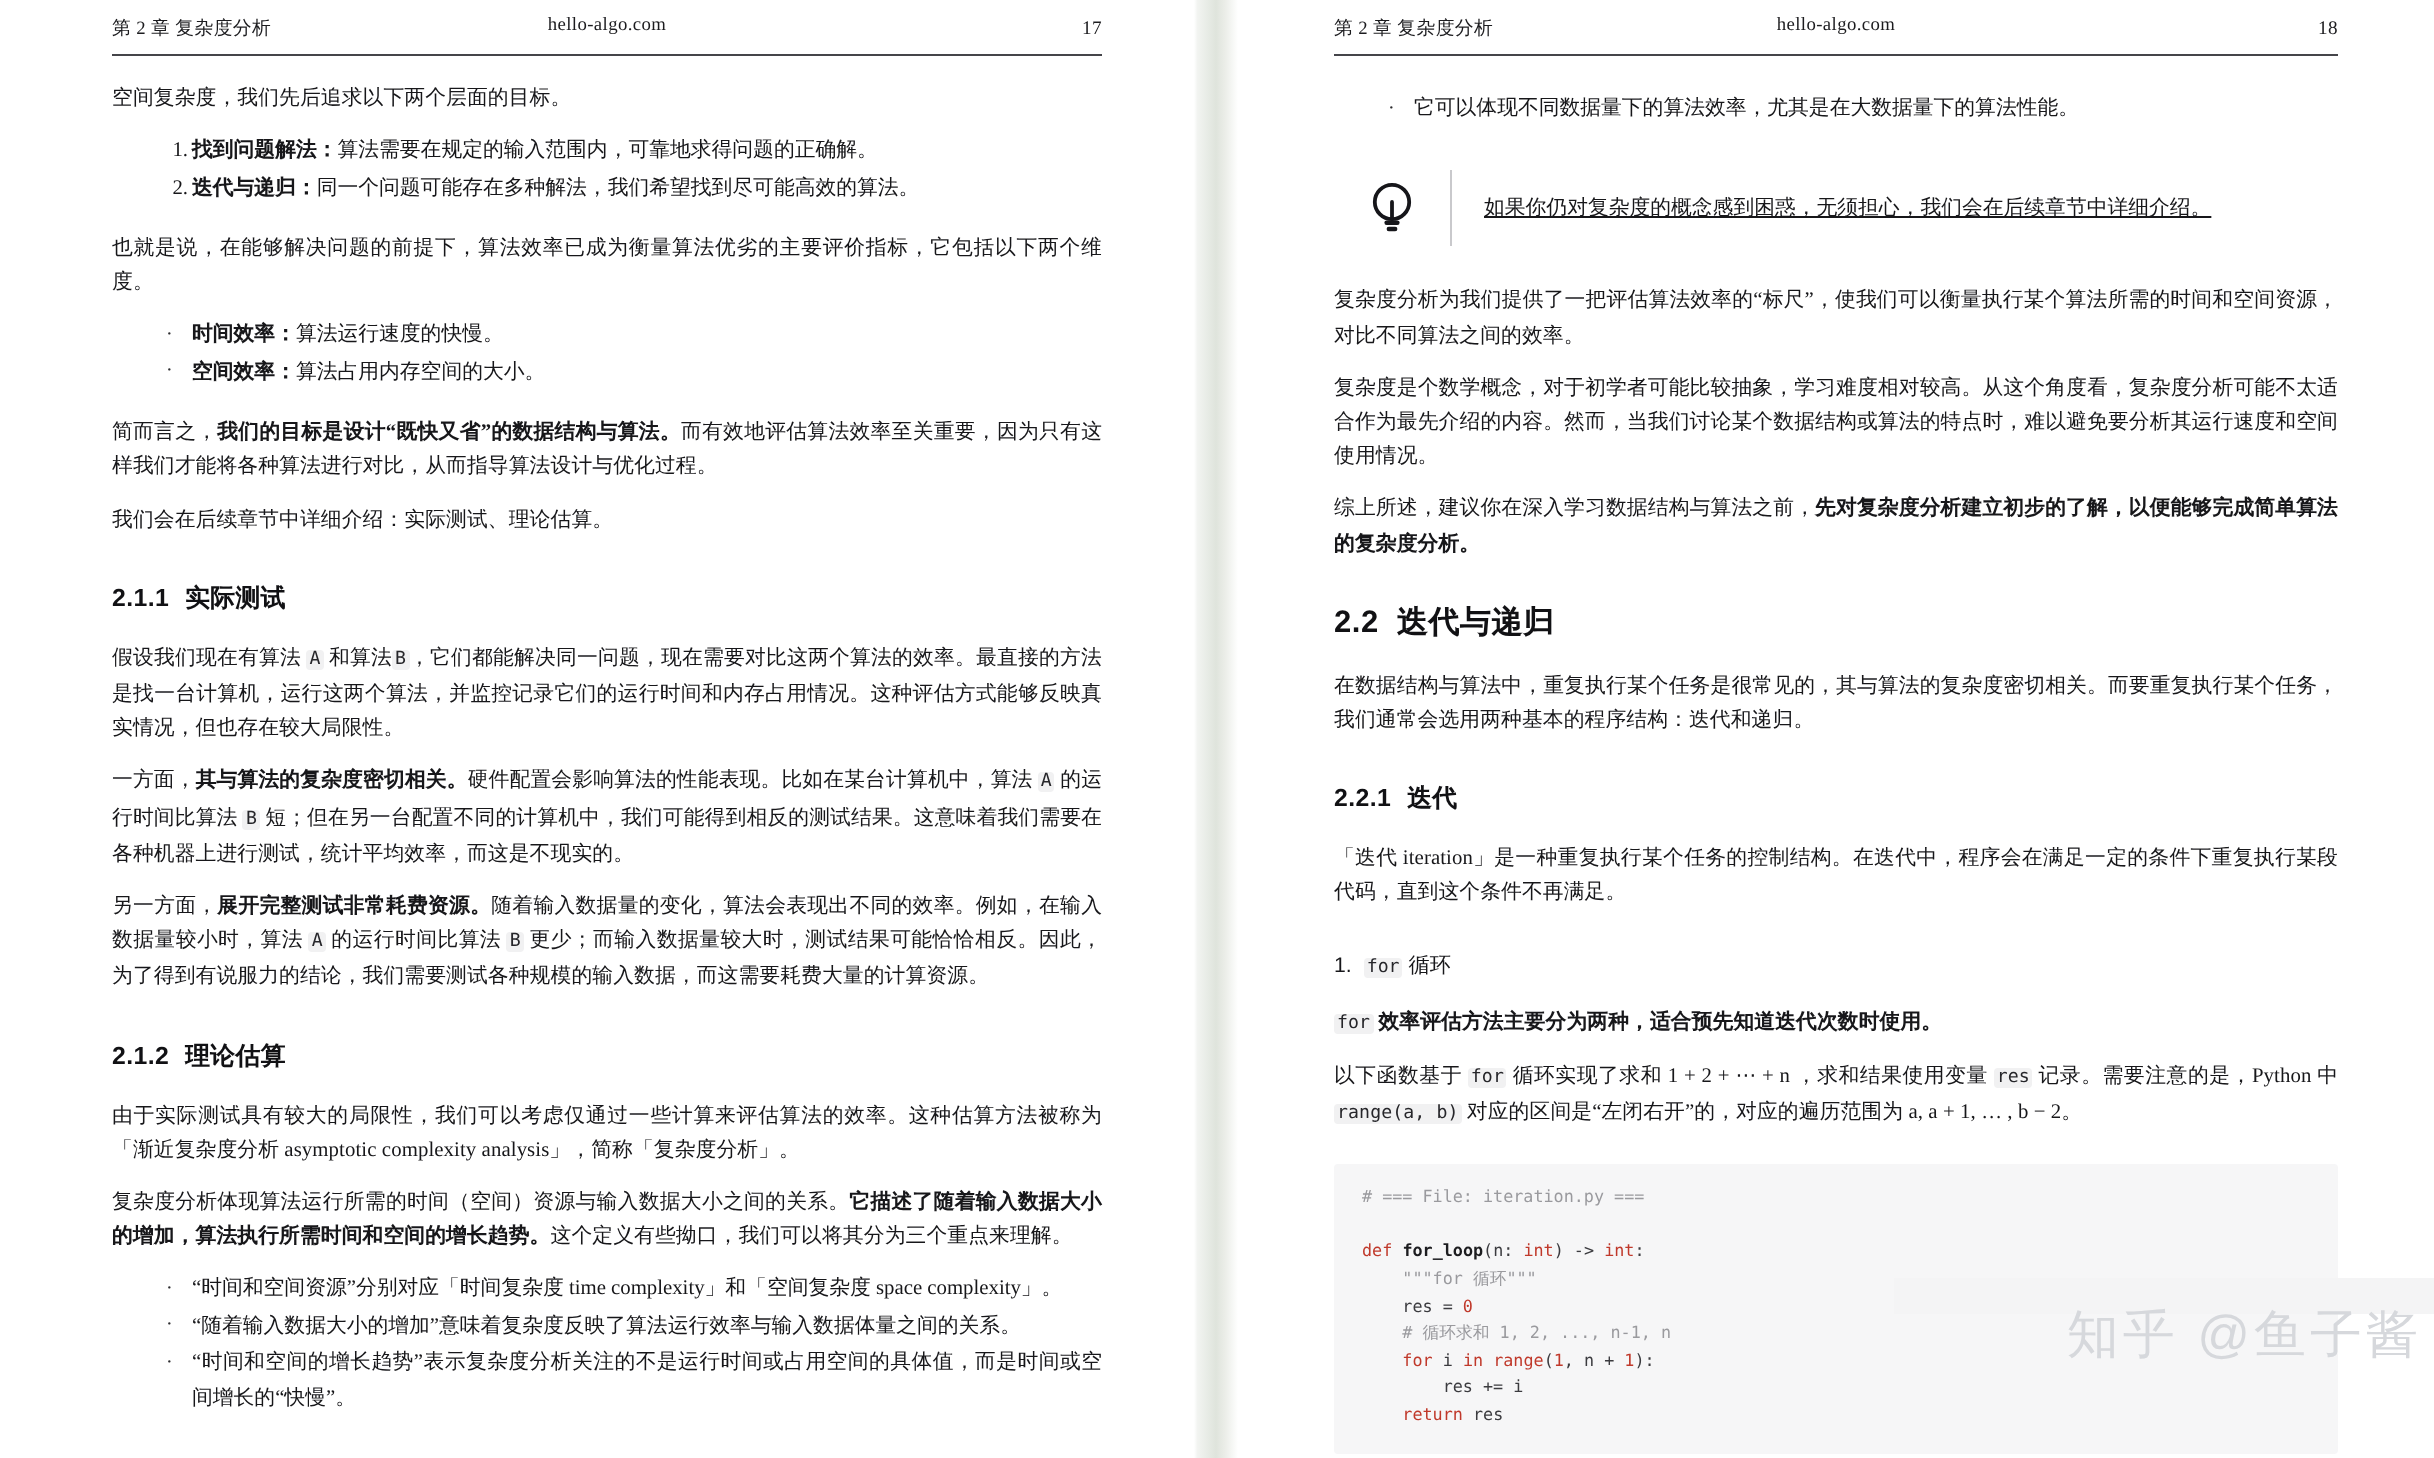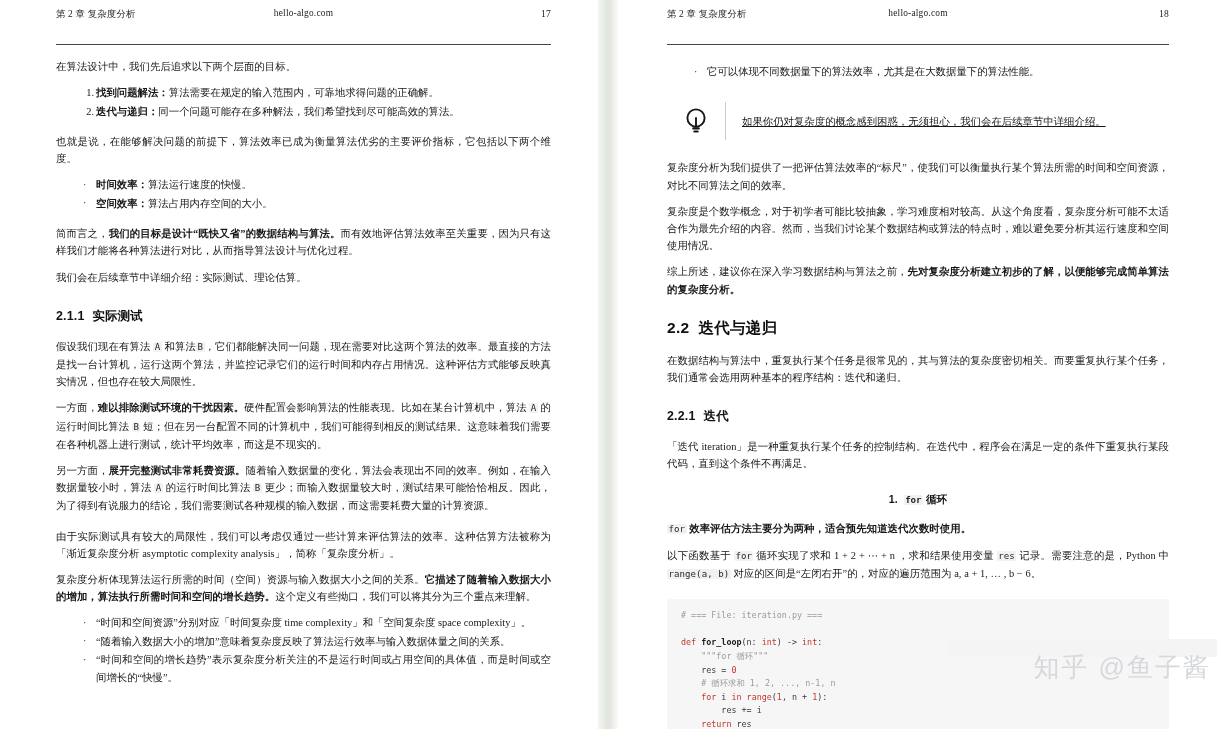--- a/index.html
+++ b/index.html
@@ -48,21 +48,21 @@
   .page-right .page-inner{padding:8px 48px 0 70px;}
 
   
   .runhead{
     position:relative;
     display:flex;
     align-items:baseline;
     font-size:9.4px;
     letter-spacing:.2px;
     color:#1c1c1f;
-    padding-bottom:21px;
+    padding-bottom:4px;
     border-bottom:1px solid #45454a;
     height:15px;
   }
   .runhead .rh-chapter{flex:0 0 auto;}
   .runhead .rh-site{
     position:absolute;left:50%;transform:translateX(-50%);
     white-space:nowrap;
   }
   .runhead .rh-page{margin-left:auto;font-size:9.6px;}
 
@@ -80,24 +80,23 @@
     font-family:"Liberation Sans","DejaVu Sans",sans-serif;
     font-weight:bold;
     font-size:12.4px;
     margin:22px 0 0 0;
     letter-spacing:.2px;
     color:#111114;
   }
   h2.subsec .num{margin-right:8px;}
   h3.numhead{
     font-family:"Liberation Sans","DejaVu Sans",sans-serif;
-    font-weight:bold;
+    font-weight:normal;
     font-size:10.6px;
     margin:20px 0 0 0;
-    text-align:center;
   }
   h3.numhead .num{margin-right:6px;}
 
   
   p.body{
     font-size:10.4px;
     line-height:17.2px;
     margin:11px 0 0 0;
     text-align:justify;
     text-justify:inter-character;
@@ -212,21 +211,21 @@
   <div class="page page-left">
     <div class="page-inner">
 
       <div class="runhead">
         <span class="rh-chapter">第 2 章   复杂度分析</span>
         <span class="rh-site">hello-algo.com</span>
         <span class="rh-page">17</span>
       </div>
 
 
-      <p class="body gap">在算法设计中，我们先后追求以下两个层面的目标。</p>
+      <p class="body gap">空间复杂度，我们先后追求以下两个层面的目标。</p>
 
       <ol class="deco">
         <li><span class="mk">1.</span><b>找到问题解法：</b><span>算法需要在规定的输入范围内，可靠地求得问题的正确解。</span></li>
         <li><span class="mk">2.</span><b>迭代与递归：</b><span>同一个问题可能存在多种解法，我们希望找到尽可能高效的算法。</span></li>
       </ol>
 
       <p class="body gap">也就是说，在能够解决问题的前提下，算法效率已成为衡量算法优劣的主要评价指标，它包括以下两个维度。</p>
 
       <ul class="deco">
         <li><span class="mk">·</span><b>时间效率：</b><span>算法运行速度的快慢。</span></li>
@@ -236,24 +235,27 @@
       <p class="body gap"><span>简而言之，</span><b>我们的目标是设计“既快又省”的数据结构与算法。</b><span>而有效地评估算法效率至关重要，因为只有这样我们才能将各种算法进行对比，从而指导算法设计与优化过程。</span></p>
 
       <p class="body tight">我们会在后续章节中详细介绍：实际测试、理论估算。</p>
 
       <h2 class="subsec">
         <span class="num">2.1.1</span><span>实际测试</span>
       </h2>
 
       <p class="body gap"><span>假设我们现在有算法 </span><code class="inline">A</code><span> 和算法</span><code class="inline">B</code><span>，它们都能解决同一问题，现在需要对比这两个算法的效率。最直接的方法是找一台计算机，运行这两个算法，并监控记录它们的运行时间和内存占用情况。这种评估方式能够反映真实情况，但也存在较大局限性。</span></p>
 
-      <p class="body tight"><span>一方面，</span><b>难以排除测试环境的干扰因素。</b><span>硬件配置会影响算法的性能表现。比如在某台计算机中，算法 </span><code class="inline">A</code><span> 的运行时间比算法 </span><code class="inline">B</code><span> 短；但在另一台配置不同的计算机中，我们可能得到相反的测试结果。这意味着我们需要在各种机器上进行测试，统计平均效率，而这是不现实的。</span></p>
+      <p class="body tight"><span>一方面，</span><b>其与算法的复杂度密切相关。</b><span>硬件配置会影响算法的性能表现。比如在某台计算机中，算法 </span><code class="inline">A</code><span> 的运行时间比算法 </span><code class="inline">B</code><span> 短；但在另一台配置不同的计算机中，我们可能得到相反的测试结果。这意味着我们需要在各种机器上进行测试，统计平均效率，而这是不现实的。</span></p>
 
       <p class="body tight"><span>另一方面，</span><b>展开完整测试非常耗费资源。</b><span>随着输入数据量的变化，算法会表现出不同的效率。例如，在输入数据量较小时，算法 </span><code class="inline">A</code><span> 的运行时间比算法 </span><code class="inline">B</code><span> 更少；而输入数据量较大时，测试结果可能恰恰相反。因此，为了得到有说服力的结论，我们需要测试各种规模的输入数据，而这需要耗费大量的计算资源。</span></p>
 
+      <h2 class="subsec">
+        <span class="num">2.1.2</span><span>理论估算</span>
+      </h2>
 
       <p class="body gap">由于实际测试具有较大的局限性，我们可以考虑仅通过一些计算来评估算法的效率。这种估算方法被称为「渐近复杂度分析 asymptotic complexity analysis」，简称「复杂度分析」。</p>
 
       <p class="body tight"><span>复杂度分析体现算法运行所需的时间（空间）资源与输入数据大小之间的关系。</span><b>它描述了随着输入数据大小的增加，算法执行所需时间和空间的增长趋势。</b><span>这个定义有些拗口，我们可以将其分为三个重点来理解。</span></p>
 
       <ul class="deco">
         <li><span class="mk">·</span><span>“时间和空间资源”分别对应「时间复杂度 time complexity」和「空间复杂度 space complexity」。</span></li>
         <li><span class="mk">·</span><span>“随着输入数据大小的增加”意味着复杂度反映了算法运行效率与输入数据体量之间的关系。</span></li>
         <li><span class="mk">·</span><span>“时间和空间的增长趋势”表示复杂度分析关注的不是运行时间或占用空间的具体值，而是时间或空间增长的“快慢”。</span></li>
       </ul>
@@ -302,21 +304,21 @@
       </h2>
 
       <p class="body gap">「迭代 iteration」是一种重复执行某个任务的控制结构。在迭代中，程序会在满足一定的条件下重复执行某段代码，直到这个条件不再满足。</p>
 
       <h3 class="numhead">
         <span class="num">1.</span><code class="inline">for</code><span> 循环</span>
       </h3>
 
       <p class="body gap"><code class="inline">for</code><b> 效率评估方法主要分为两种，适合预先知道迭代次数时使用。</b></p>
 
-      <p class="body tight"><span>以下函数基于 </span><code class="inline">for</code><span> 循环实现了求和 1 + 2 + ⋯ + n ，求和结果使用变量 </span><code class="inline">res</code><span> 记录。需要注意的是，Python 中 </span><code class="inline">range(a, b)</code><span> 对应的区间是“左闭右开”的，对应的遍历范围为 a, a + 1, … , b − 6。</span></p>
+      <p class="body tight"><span>以下函数基于 </span><code class="inline">for</code><span> 循环实现了求和 1 + 2 + ⋯ + n ，求和结果使用变量 </span><code class="inline">res</code><span> 记录。需要注意的是，Python 中 </span><code class="inline">range(a, b)</code><span> 对应的区间是“左闭右开”的，对应的遍历范围为 a, a + 1, … , b − 2。</span></p>
 
       <div class="codeblock"><span class="cmt"># === File: iteration.py ===</span>
 
 <span class="kw">def</span> <span class="fn">for_loop</span>(n: <span class="ty">int</span>) -&gt; <span class="ty">int</span>:
     <span class="cmt">"""for 循环"""</span>
     res = <span class="num">0</span>
     <span class="cmt"># 循环求和 1, 2, ..., n-1, n</span>
     <span class="kw">for</span> i <span class="kw">in</span> <span class="ty">range</span>(<span class="num">1</span>, n + <span class="num">1</span>):
         res += i
     <span class="kw">return</span> res</div>

